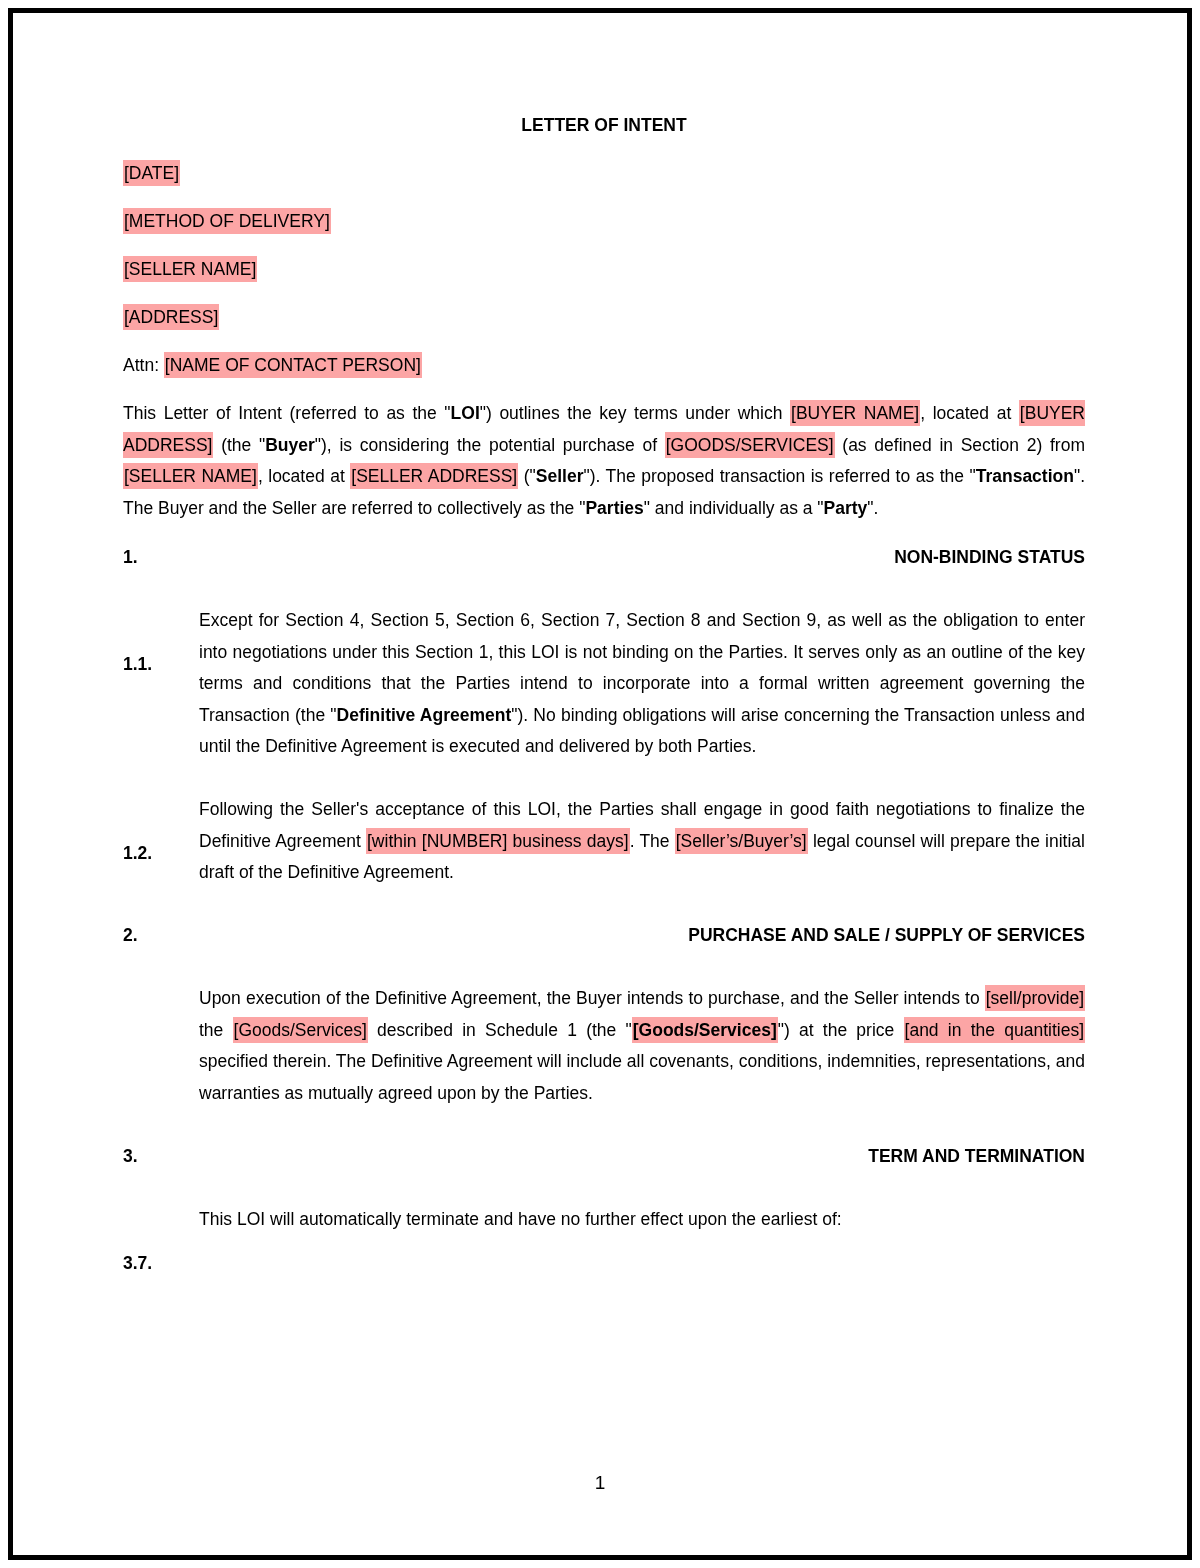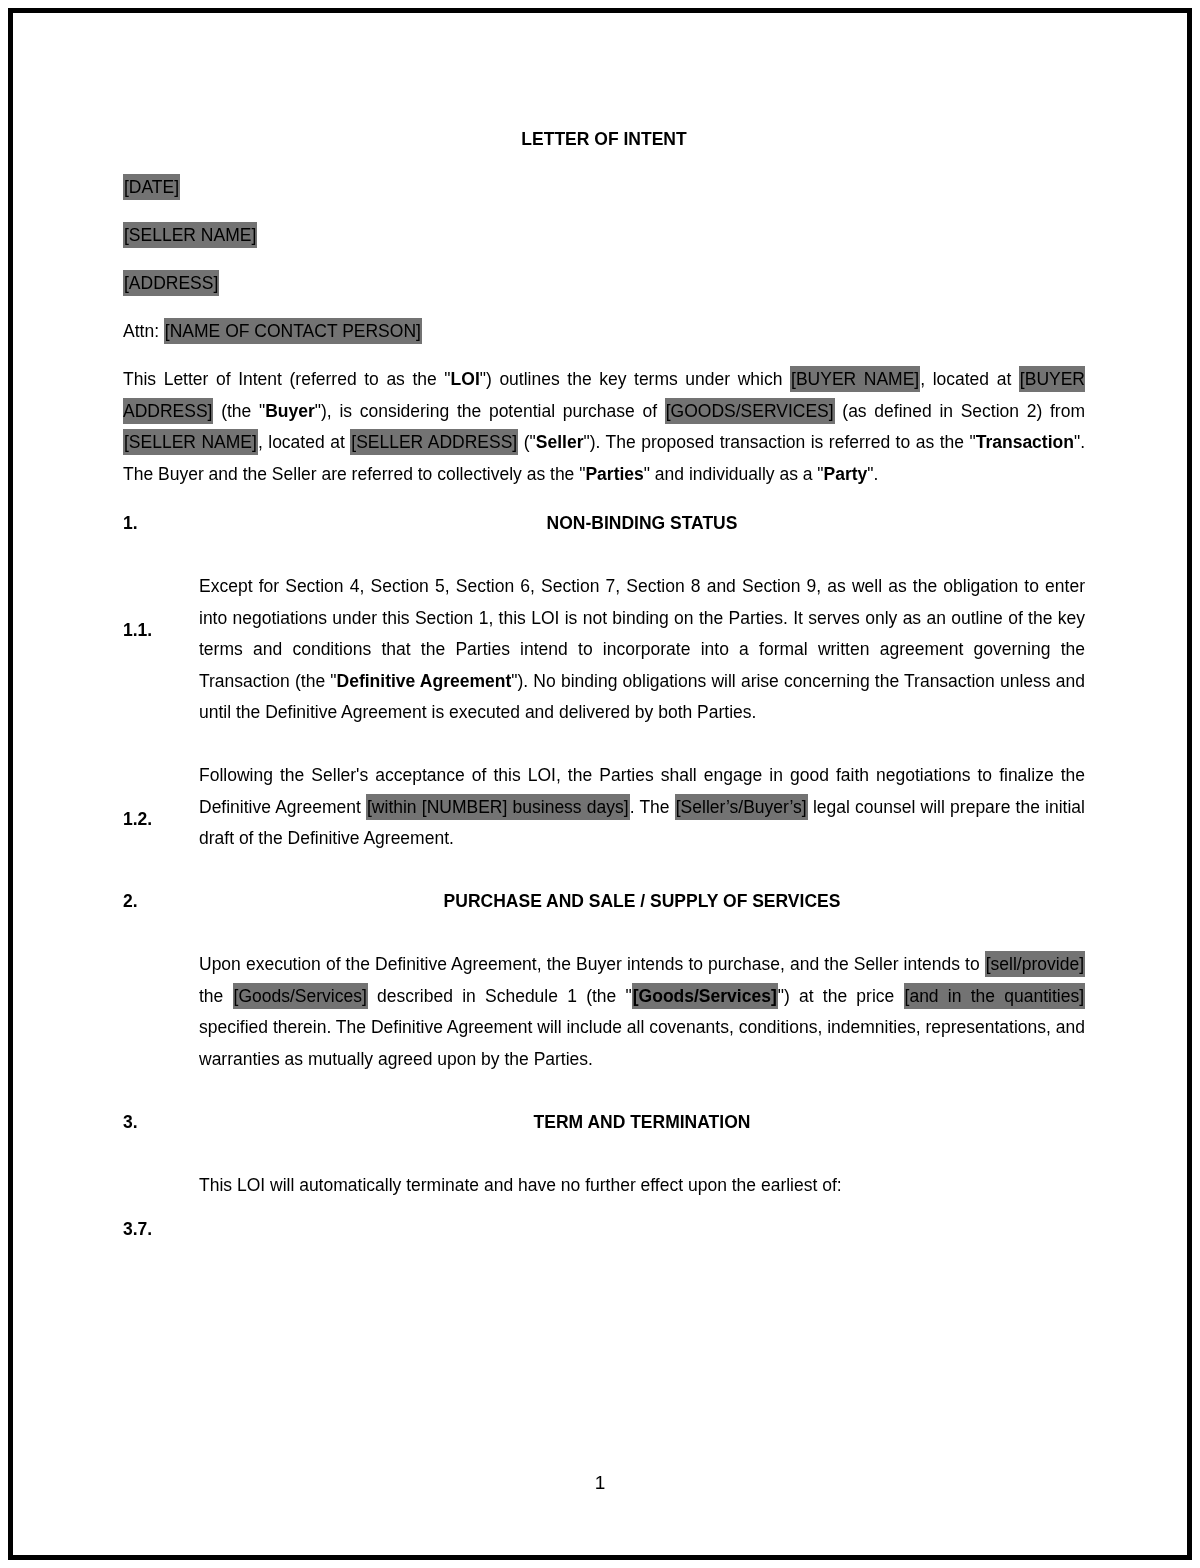--- a/index.html
+++ b/index.html
@@ -21,21 +21,21 @@
   .frame {
     position: absolute;
     top: 8px; left: 8px; right: 8px; bottom: 8px;
     border: 5px solid #000000;
     pointer-events: none;
   }
   .content {
     position: absolute;
     left: 123px;
     width: 962px;
-    top: 124px;
+    top: 110px;
   }
   .doc-title {
     text-align: center;
     font-weight: bold;
     margin-bottom: 16.5px;
   }
   .line {
     margin-bottom: 16.5px;
   }
   .para {
@@ -54,25 +54,25 @@
   .numbered .num.plain {
     font-weight: bold;
     margin-top: 44px;
   }
   .numbered .body-text {
     flex: 1;
     text-align: justify;
   }
   .numbered.heading .body-text {
     font-weight: bold;
-    text-align: center;
+    text-align: right;
   }
   .b { font-weight: bold; }
   .h {
-    background: #737373;
+    background: #fca5a5;
     padding: 3px 1px;
   }
   .page-num {
     position: absolute;
     bottom: 70px;
     left: 0;
     right: 0;
     text-align: center;
     font-size: 19px;
   }
@@ -81,20 +81,21 @@
 <body>
 
 <div class="page">
   <div class="frame"></div>
 
   <div class="content">
     <div class="doc-title">LETTER OF INTENT</div>
 
     <div id="doc-body">
         <div class="line"><span class="h">[DATE]</span></div>
+        <div class="line"><span class="h">[METHOD OF DELIVERY]</span></div>
         <div class="line"><span class="h">[SELLER NAME]</span></div>
         <div class="line"><span class="h">[ADDRESS]</span></div>
         <div class="line"><span>Attn: </span><span class="h">[NAME OF CONTACT PERSON]</span></div>
         <div class="para"><span>This Letter of Intent (referred to as the "</span><span class="b">LOI</span><span>") outlines the key terms under which </span><span class="h">[BUYER NAME]</span><span>, located at </span><span class="h">[BUYER ADDRESS]</span><span> (the "</span><span class="b">Buyer</span><span>"), is considering the potential purchase of </span><span class="h">[GOODS/SERVICES]</span><span> (as defined in Section 2) from </span><span class="h">[SELLER NAME]</span><span>, located at </span><span class="h">[SELLER ADDRESS]</span><span> ("</span><span class="b">Seller</span><span>"). The proposed transaction is referred to as the "</span><span class="b">Transaction</span><span>". The Buyer and the Seller are referred to collectively as the "</span><span class="b">Parties</span><span>" and individually as a "</span><span class="b">Party</span><span>".</span></div>
         <div class="numbered heading">
           <span class="num">1.</span>
           <span class="body-text"><span class="b">NON-BINDING STATUS</span></span>
         </div>
         <div class="numbered">
           <span class="num plain">1.1.</span>

